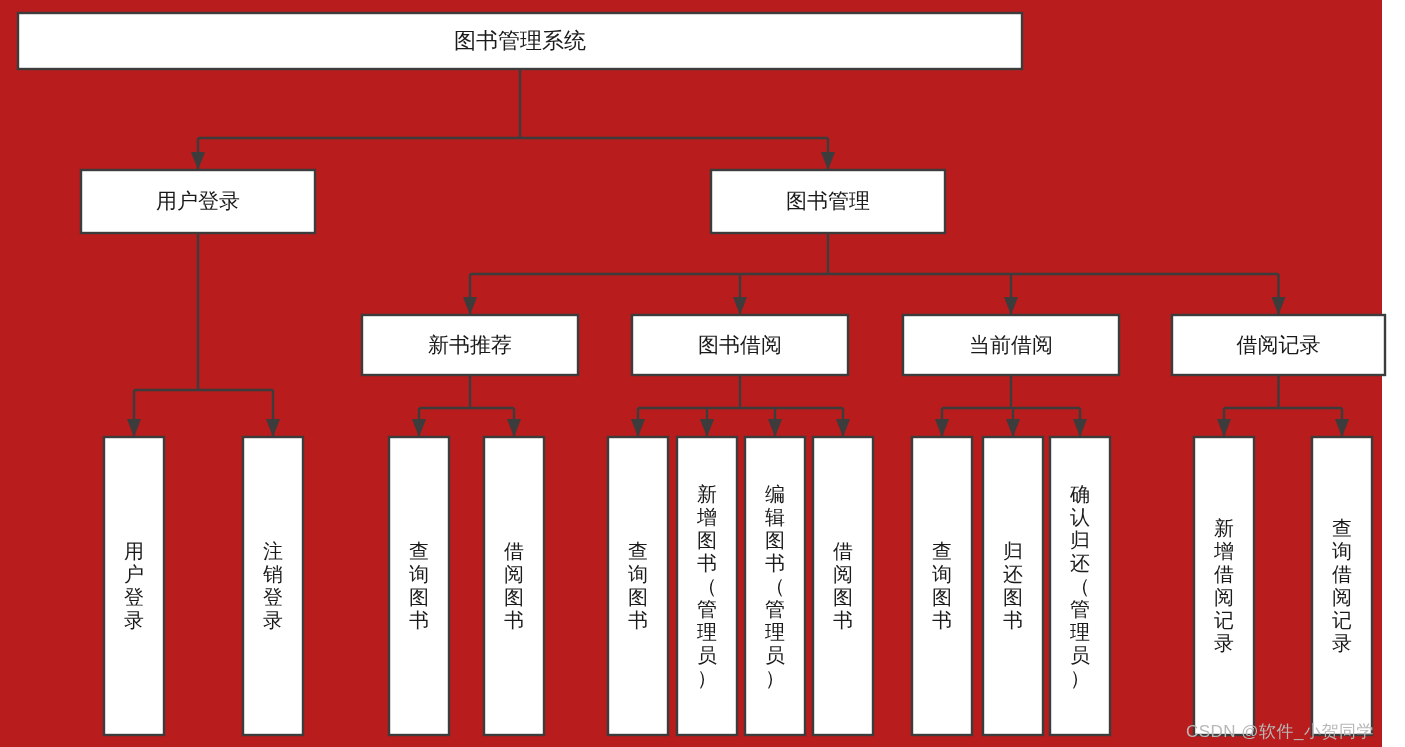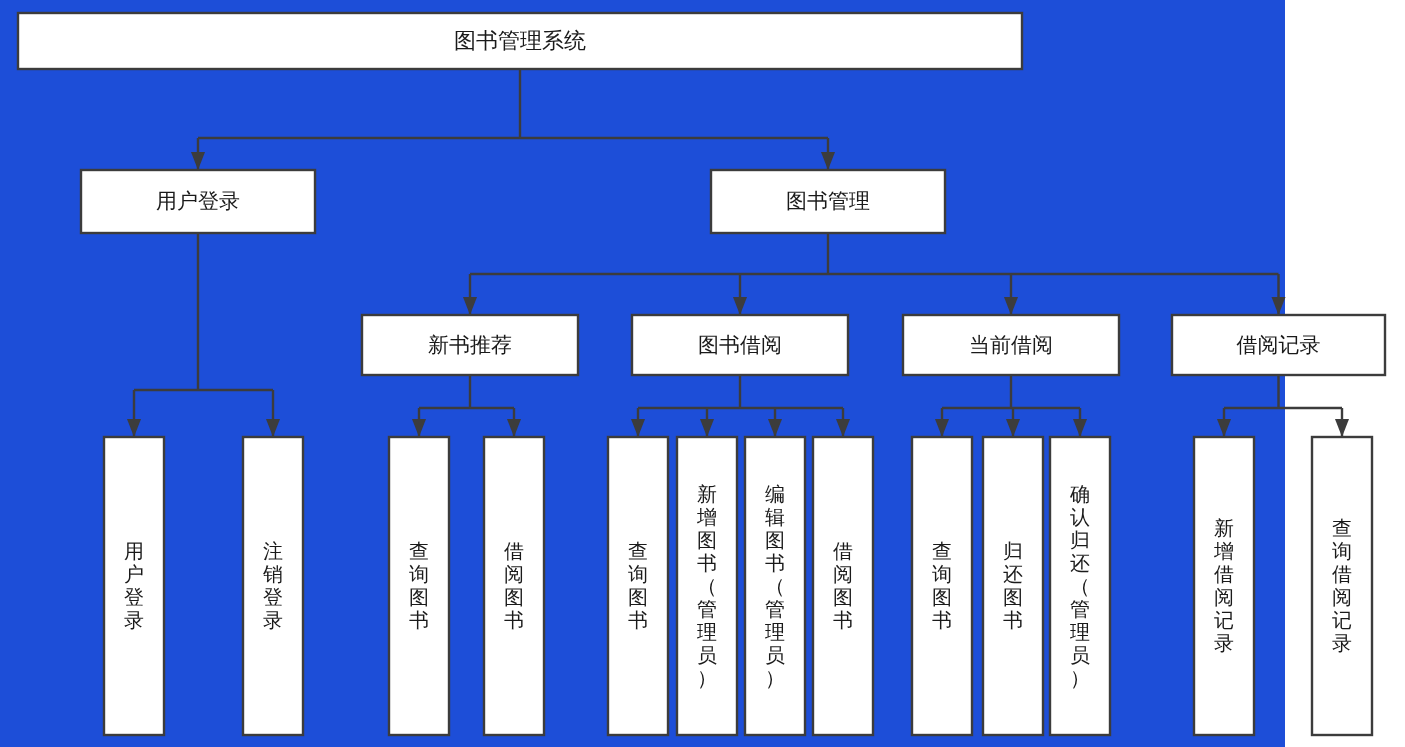--- a/index.html
+++ b/index.html
@@ -8,23 +8,23 @@
     background: #ffffff;
   }
   body {
     width: 1405px;
     height: 747px;
     font-family: "Liberation Sans", "DejaVu Sans", sans-serif;
     overflow: hidden;
   }
   #diagram-root {
     position: relative;
-    width: 1285px;
+    width: 1382px;
     height: 747px;
-    background: #1d4ed8;
+    background: #b91c1c;
   }
   svg#tree-svg {
     position: absolute;
     left: 0;
     top: 0;
     width: 1405px;
     height: 747px;
     display: block;
   }
   .node-box {
@@ -204,13 +204,14 @@
         <g>
           <rect x="1194" y="437" width="60" height="298" class="node-box"></rect>
           <text x="1224" y="535" class="leaf-label"><tspan x="1224" dy="0">新</tspan><tspan x="1224" dy="23">增</tspan><tspan x="1224" dy="23">借</tspan><tspan x="1224" dy="23">阅</tspan><tspan x="1224" dy="23">记</tspan><tspan x="1224" dy="23">录</tspan></text>
         </g>
         <g>
           <rect x="1312" y="437" width="60" height="298" class="node-box"></rect>
           <text x="1342" y="535" class="leaf-label"><tspan x="1342" dy="0">查</tspan><tspan x="1342" dy="23">询</tspan><tspan x="1342" dy="23">借</tspan><tspan x="1342" dy="23">阅</tspan><tspan x="1342" dy="23">记</tspan><tspan x="1342" dy="23">录</tspan></text>
         </g>
       </g>
   </svg>
+  <div class="watermark">CSDN @软件_小贺同学</div>
 </div>
 
 </body></html>

